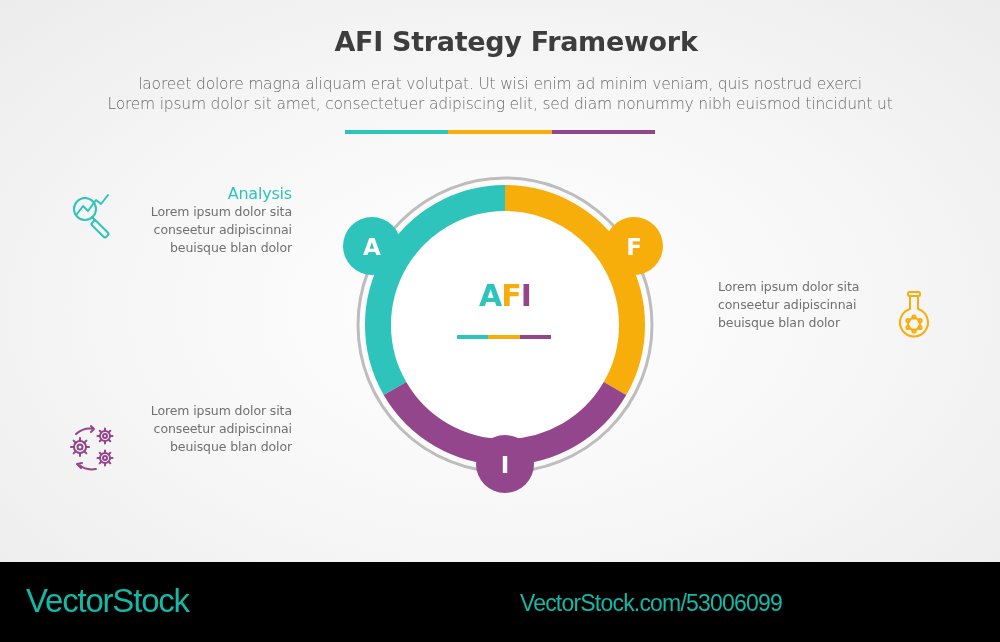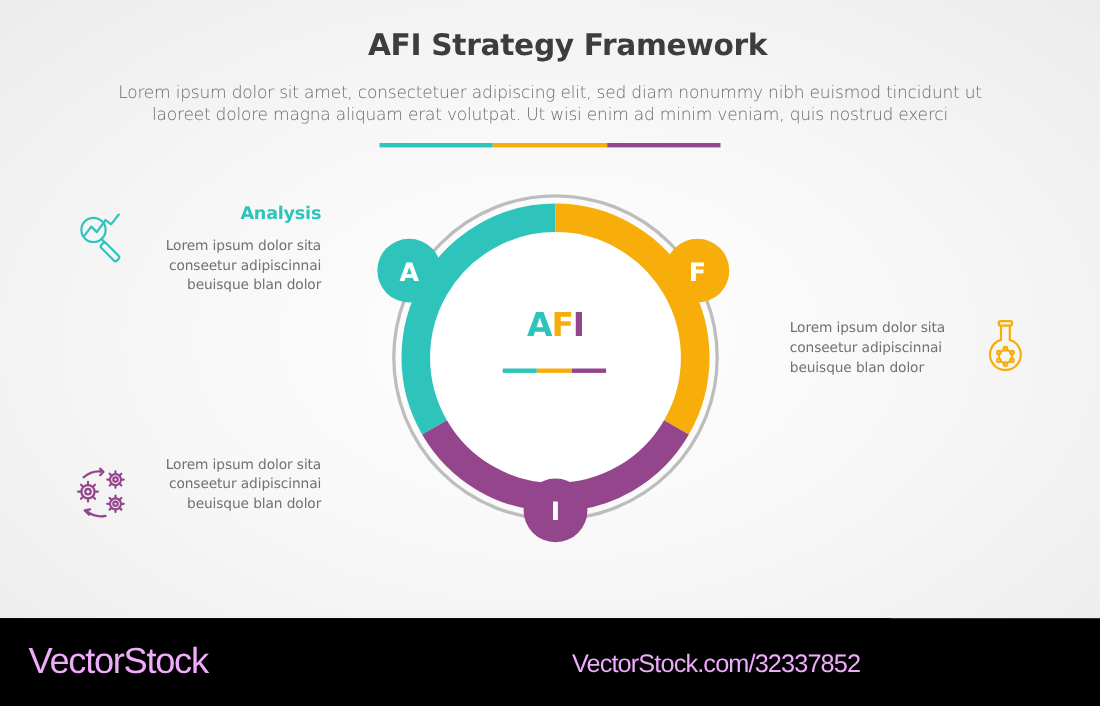--- a/index.html
+++ b/index.html
@@ -4,41 +4,41 @@
 <style>
   html, body { margin:0; padding:0; }
   body { width:1000px; height:642px; overflow:hidden; position:relative; font-family:"Liberation Sans", sans-serif; background:#000; }
   .canvas { position:absolute; left:0; top:0; width:1000px; height:562px;
     background: radial-gradient(ellipse at 50% 55%, #ffffff 0%, #f7f7f7 50%, #ececec 100%); }
   .title { position:absolute; top:26px; left:16px; width:1000px; text-align:center; font-weight:bold; font-size:27px; color:#3d3d3d; font-family:"DejaVu Sans", sans-serif; letter-spacing:-0.3px; }
   .subtitle { position:absolute; top:74px; left:60px; width:880px; text-align:center; font-size:15.5px; line-height:20px; color:#6b6b6b; font-family:"DejaVu Sans", sans-serif; font-weight:300; letter-spacing:-0.2px; }
   .topbar { position:absolute; top:130px; left:345px; width:310px; height:4px; display:flex; }
   .topbar span { flex:1; height:4px; }
   .block { position:absolute; width:230px; }
-  .block .head { font-family:"DejaVu Sans", sans-serif; font-weight:bold; font-size:16px; letter-spacing:-0.2px; }
-  .block .desc { font-family:"DejaVu Sans", sans-serif; font-size:12.5px; line-height:18px; color:#707070; margin-top:11px; letter-spacing:-0.1px; }
+  .block .head { font-family:"DejaVu Sans", sans-serif; font-weight:normal; font-size:16px; letter-spacing:-0.2px; }
+  .block .desc { font-family:"DejaVu Sans", sans-serif; font-size:12.5px; line-height:18px; color:#707070; margin-top:0; letter-spacing:-0.1px; }
   .right-align { text-align:right; }
   .icon { position:absolute; }
   .diagram { position:absolute; left:340px; top:160px; width:330px; height:340px; }
   .center-text { position:absolute; left:0; top:118px; width:330px; text-align:center; font-family:"DejaVu Sans", sans-serif; font-weight:bold; font-size:30px; letter-spacing:-1px; }
   .center-bar { position:absolute; left:117px; top:175px; width:94px; height:4px; display:flex; }
   .center-bar span { flex:1; }
-  .footer { position:absolute; top:562px; left:0; width:810px; height:80px; background:#000; color:#f0abfc; }
+  .footer { position:absolute; top:562px; left:0; width:810px; height:80px; background:#000; color:#14b8a6; }
   .footer .brand { position:absolute; left:26px; top:20px; font-size:33px; letter-spacing:-1.2px; font-family:"Liberation Sans", sans-serif; }
   .footer .ref { position:absolute; right:28px; top:28px; font-size:23px; letter-spacing:-0.8px; font-family:"Liberation Sans", sans-serif; }
 </style>
 </head>
 <body>
 
 <div class="canvas">
 
   <div class="title">AFI Strategy Framework</div>
   <div class="subtitle">
+    <div>laoreet dolore magna aliquam erat volutpat. Ut wisi enim ad minim veniam, quis nostrud exerci</div>
     <div>Lorem ipsum dolor sit amet, consectetuer adipiscing elit, sed diam nonummy nibh euismod tincidunt ut</div>
-    <div>laoreet dolore magna aliquam erat volutpat. Ut wisi enim ad minim veniam, quis nostrud exerci</div>
   </div>
   <div class="topbar">
     <span style="background:#2ec4bc"></span>
     <span style="background:#f7ae0b"></span>
     <span style="background:#94468c"></span>
   </div>
 
   <svg class="icon" style="left:70px;top:190px" width="52" height="52" viewBox="0 0 52 52">
     <g fill="none" stroke="#2ec4bc" stroke-width="2" stroke-linecap="round" stroke-linejoin="round">
       <circle cx="15" cy="19" r="11"></circle>
@@ -128,14 +128,14 @@
     <div class="center-bar">
       <span style="background:#2ec4bc"></span>
       <span style="background:#f7ae0b"></span>
       <span style="background:#94468c"></span>
     </div>
   </div>
 </div>
 
 <div class="footer">
   <div class="brand">VectorStock</div>
-  <div class="ref">VectorStock.com/32337852</div>
+  <div class="ref">VectorStock.com/53006099</div>
 </div>
 
 </body></html>

